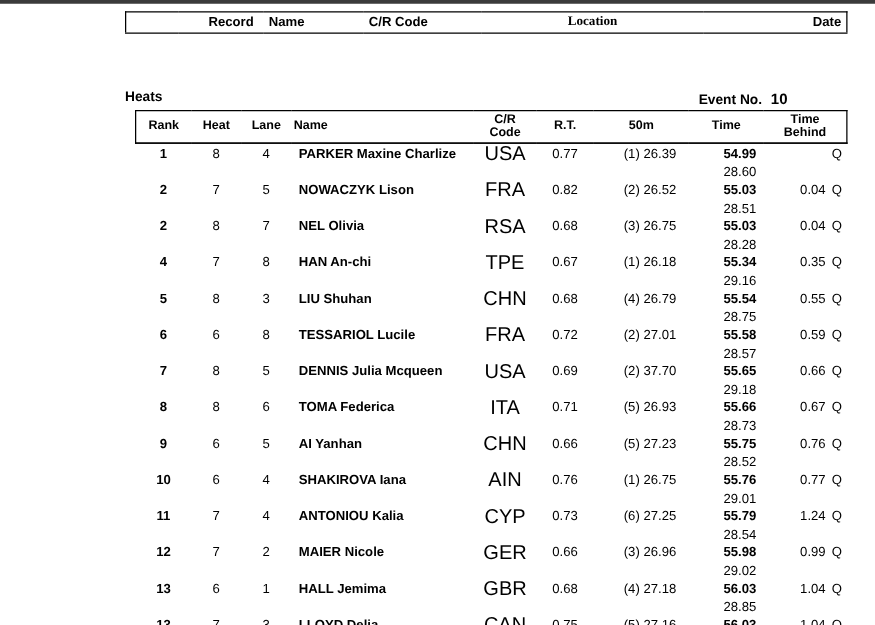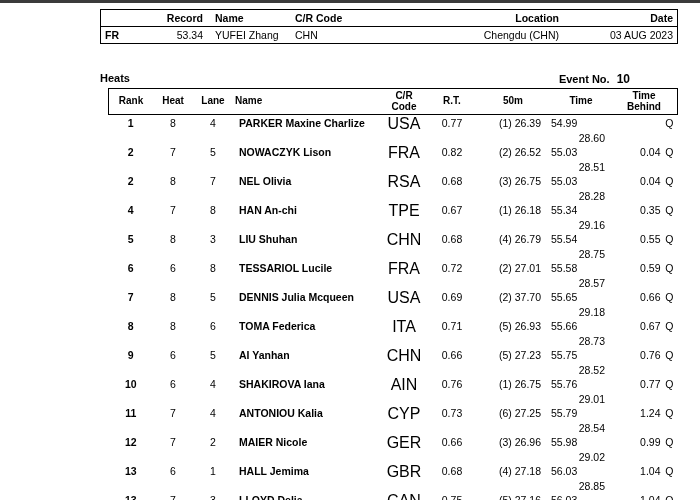--- a/index.html
+++ b/index.html
@@ -45,21 +45,21 @@
   }
   table.rec thead th {
     font-weight: bold;
     border-bottom: 1.6px solid #000;
     text-align: left;
   }
   .rec .c-tag    { width: 34px; text-align: left; font-weight: bold; }
   .rec .c-record { width: 56px; text-align: right; padding-right: 8px; }
   .rec .c-name   { text-align: left; }
   .rec .c-code   { width: 86px; text-align: left; }
-  .rec .c-loc    { width: 170px; text-align: right; }
+  .rec .c-loc    { width: 170px; text-align: center; font-family: Liberation Serif, serif; }
   .rec .c-date   { width: 106px; text-align: right; }
   .rec tbody td  { font-size: 10.5px; }
   .rec tbody .c-tag { font-weight: bold; }
 
   
   #heats-bar {
     position: absolute;
     left: 100px;
     top: 72px;
     width: 578px;
@@ -123,21 +123,21 @@
   .ln1 { height: 17px; line-height: 17px; }
   .ln2 { height: 12px; line-height: 12px; }
 
   .c-rank { text-align: center; font-weight: bold; font-size: 10.5px; }
   .c-heat { text-align: center; font-size: 10.5px; }
   .c-lane { text-align: center; font-size: 10.5px; }
   .c-nm   { text-align: left; padding-left: 6px; font-weight: bold; font-size: 10.5px; }
   .c-cd   { text-align: center; font-size: 16px; }
   .c-rt   { text-align: center; font-size: 10.5px; }
   .c-50   { text-align: right; padding-right: 10px; font-size: 10.5px; }
-  .c-tm   { padding-right: 6px; font-weight: normal; font-size: 10.5px; }
+  .c-tm   { text-align: right; padding-right: 6px; font-weight: bold; font-size: 10.5px; }
   .c-sp   { text-align: right; padding-right: 6px; font-size: 10.5px; }
   .c-bh   { text-align: right; padding-right: 4px; font-size: 10.5px; }
 
   .bh-inner { display: inline-block; }
   .bh-val { display: inline-block; min-width: 26px; }
   .bh-q   { display: inline-block; width: 13px; text-align: right; }
 </style>
 </head>
 <body>
 
@@ -149,28 +149,20 @@
       <tr>
         <th class="c-tag"></th>
         <th class="c-record">Record</th>
         <th class="c-name">Name</th>
         <th class="c-code">C/R Code</th>
         <th class="c-loc">Location</th>
         <th class="c-date">Date</th>
       </tr>
     </thead>
     <tbody>
-      <tr>
-        <td class="c-tag">FR</td>
-        <td class="c-record">53.34</td>
-        <td class="c-name">YUFEI Zhang</td>
-        <td class="c-code">CHN</td>
-        <td class="c-loc">Chengdu (CHN)</td>
-        <td class="c-date">03 AUG 2023</td>
-      </tr>
     </tbody>
   </table>
 </div>
 
 <div id="heats-bar">
   <div id="heats-label">Heats</div>
   <div id="event-wrap">
     <span>Event No.</span><span id="event-no">10</span>
   </div>
 </div>

